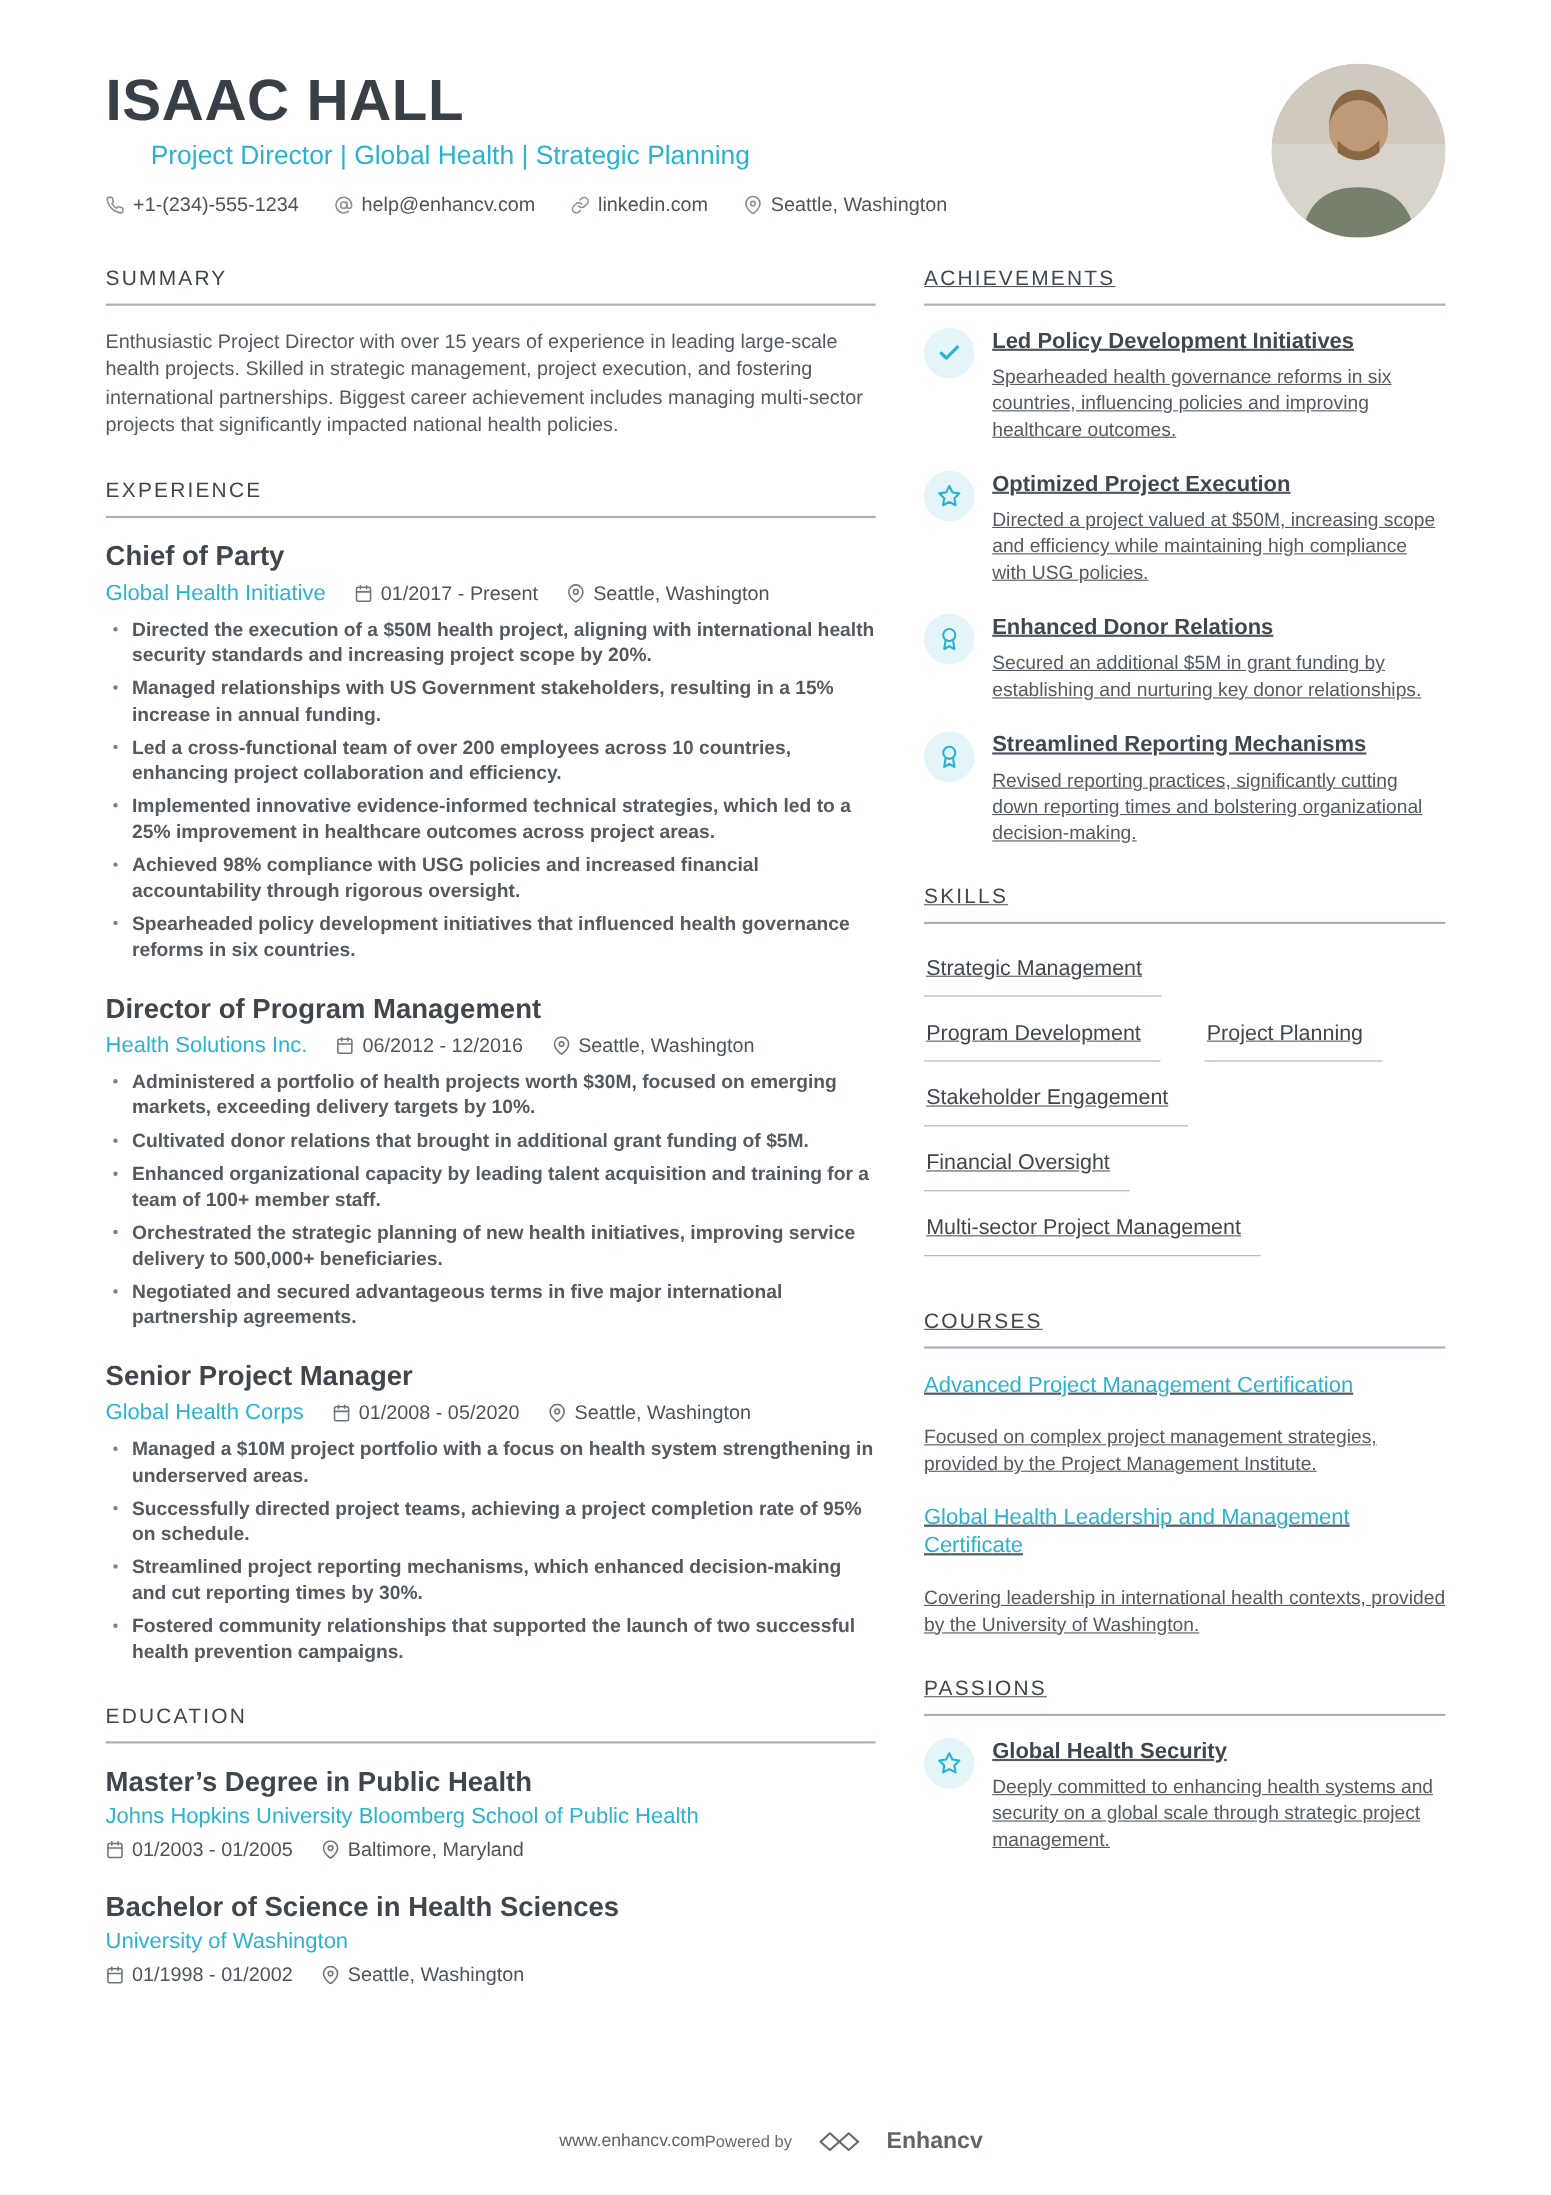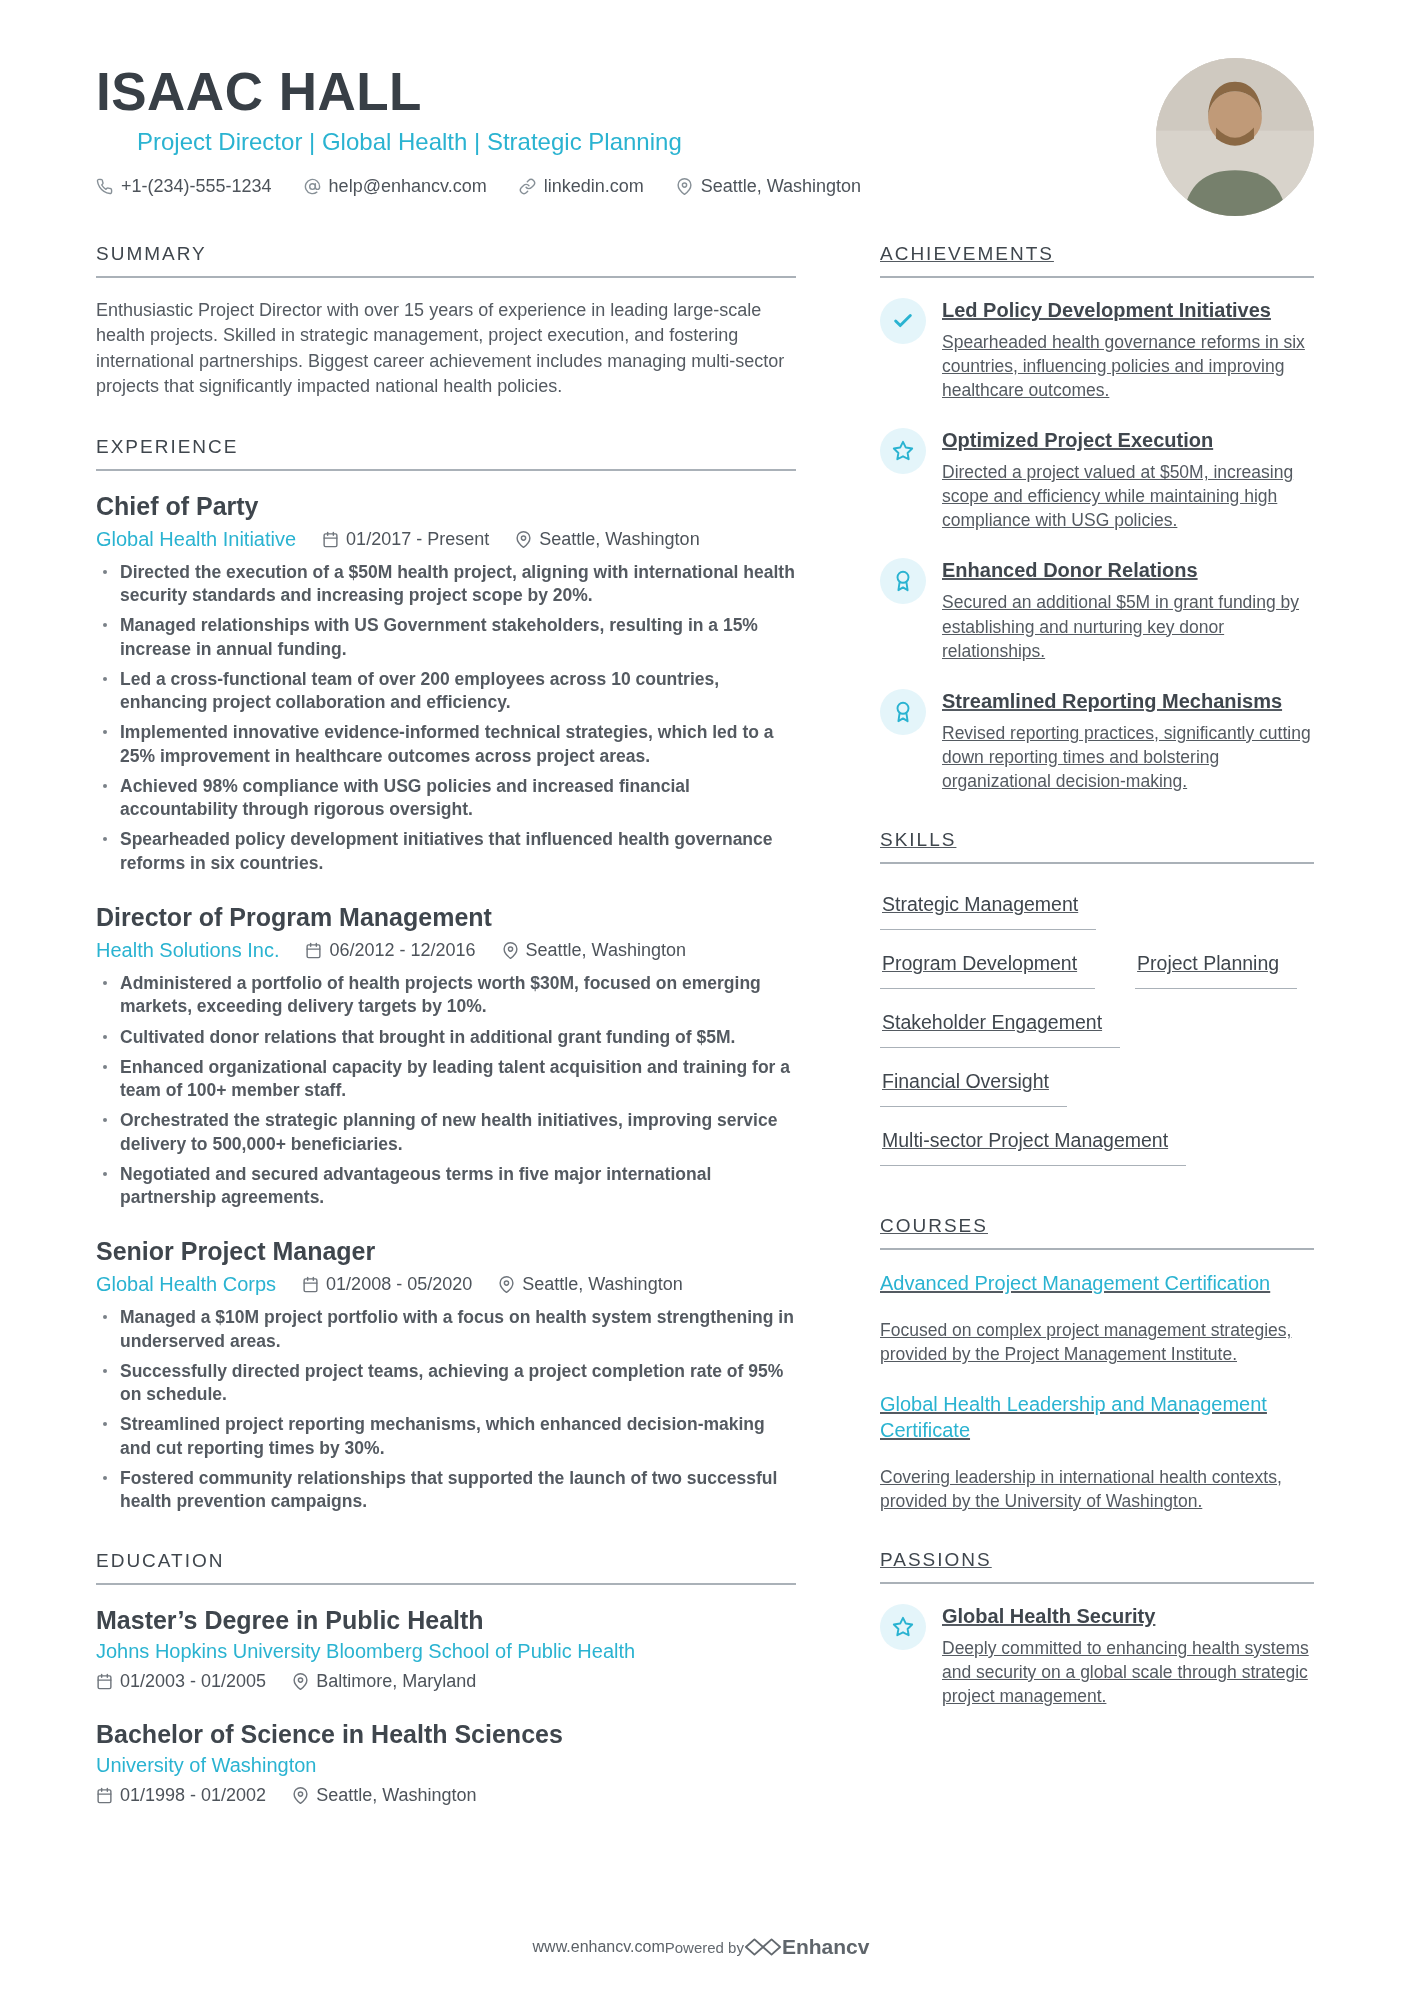--- a/index.html
+++ b/index.html
@@ -22,21 +22,21 @@
   .name{font-size:53px;font-weight:700;color:#383f46;letter-spacing:.5px;line-height:1.05;}
   .cand-title{font-size:24px;color:var(--accent);margin-top:8px;margin-left:41px;}
   .contact{display:flex;gap:32px;margin-top:20px;font-size:18px;color:var(--meta);flex-wrap:wrap;}
   .contact-item{display:inline-flex;align-items:center;gap:8px;}
   .icn{display:inline-flex;color:var(--muted-icon);}
   .icn svg{width:17px;height:17px;display:block;}
   .photo{position:absolute;top:-6px;right:0;width:158px;height:158px;border-radius:50%;overflow:hidden;background:#d6d1ca;}
   .photo svg{width:100%;height:100%;display:block;}
 
   
-  .columns{display:flex;gap:84px;margin-top:46px;}
+  .columns{display:flex;gap:44px;margin-top:46px;}
   .col-left{flex:0 0 700px;width:700px;}
   .col-right{flex:1;min-width:0;text-decoration:underline;}
 
   section{margin-bottom:36px;}
   .sec-head{font-size:19px;font-weight:400;letter-spacing:2px;color:var(--heading);padding-bottom:11px;border-bottom:2px solid var(--rule);margin-bottom:20px;}
 
   .summary-text{font-size:18px;line-height:1.42;color:var(--body);}
 
   
   .job,.edu{margin-bottom:27px;}
@@ -60,21 +60,21 @@
   .skill-row{display:flex;gap:40px;flex-wrap:wrap;}
   .skill{font-size:19.5px;color:var(--heading);padding:9px 18px 13px 2px;border-bottom:1px solid var(--rule);margin-bottom:13px;}
 
   .course{margin-bottom:24px;}
   .course-title{font-size:20px;color:var(--accent);line-height:1.3;margin-bottom:9px;}
   .course-text{font-size:17.5px;line-height:1.38;color:var(--body);margin-top:22px;}
 
   
   .footer{position:absolute;left:64px;right:72px;bottom:36px;display:flex;justify-content:center;align-items:center;}
   .site{font-size:16px;color:#5b6167;text-decoration:none;}
-  .powered{display:flex;align-items:center;gap:0;color:#63696f;}
+  .powered{display:flex;align-items:center;gap:24px;color:#63696f;}
   .powered-label{font-size:15px;}
   .logo svg{width:38px;height:22px;display:block;}
   .brand{font-size:21px;font-weight:600;color:#5f656b;}
 </style>
 </head>
 <body>
 
 <div class="page">
   <div class="content">
 

